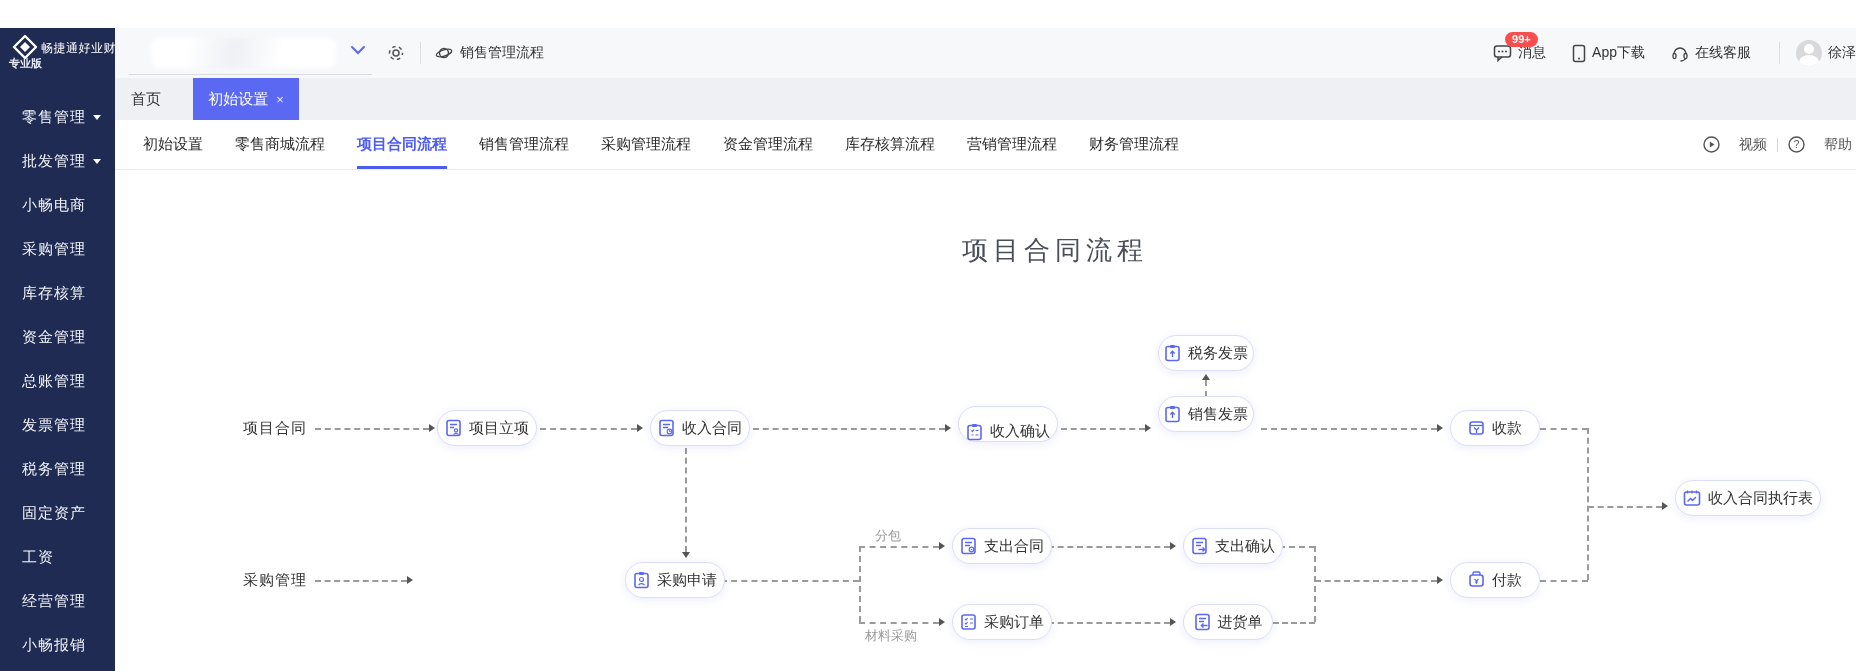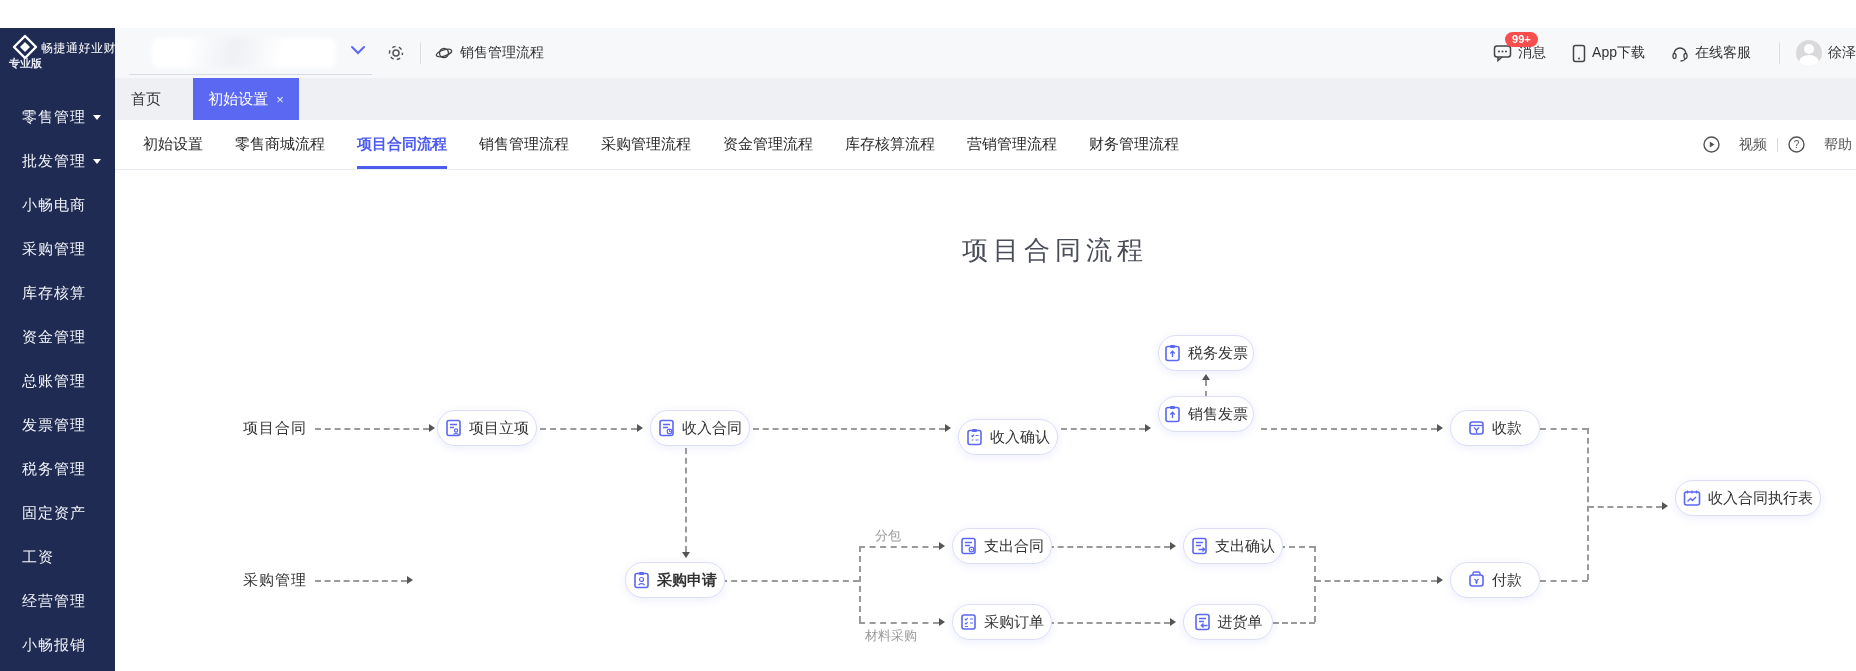--- a/index.html
+++ b/index.html
@@ -275,21 +275,21 @@
   </div>
   <div class="node" style="left:535px;top:290px;width:100px;">
     <svg width="17" height="18" viewBox="0 0 17 18">
         <rect x="2" y="1.5" width="13" height="15" rx="2" fill="none" stroke="#5b68f2" stroke-width="1.6"></rect>
         <path d="M5 5.5 h7 M5 8.5 h5" stroke="#5b68f2" stroke-width="1.4"></path>
         <circle cx="11.5" cy="12.5" r="2.3" fill="none" stroke="#5b68f2" stroke-width="1.2"></circle>
         <path d="M11.5 11.3 v1.3 h1.2" stroke="#5b68f2" stroke-width="1"></path>
       </svg>
     <span>收入合同</span>
   </div>
-  <div class="node" style="left:843px;top:299px;width:100px;">
+  <div class="node" style="left:843px;top:286px;width:100px;align-items:flex-end;">
     <svg width="17" height="18" viewBox="0 0 17 18">
         <rect x="2" y="2.5" width="13" height="14" rx="2" fill="none" stroke="#5b68f2" stroke-width="1.6"></rect>
         <rect x="6" y="1" width="5" height="3" rx="1" fill="#5b68f2"></rect>
         <path d="M5.5 7.5 l1 1 l1.6-2 M9.5 7.5 h3 M5.5 12 h2 M9.5 12 h3" stroke="#5b68f2" stroke-width="1.2" fill="none"></path>
       </svg>
     <span>收入确认</span>
   </div>
   <div class="node" style="left:1043px;top:276px;width:96px;text-align:center;">
     <svg width="17" height="18" viewBox="0 0 17 18">
         <rect x="2" y="2.5" width="13" height="14" rx="2" fill="none" stroke="#5b68f2" stroke-width="1.6"></rect>
@@ -315,21 +315,21 @@
     <span>收款</span>
   </div>
   <div class="node" style="left:1560px;top:360px;width:146px;">
     <svg width="18" height="18" viewBox="0 0 18 18">
         <rect x="1.5" y="3" width="15" height="13" rx="2" fill="none" stroke="#5b68f2" stroke-width="1.6"></rect>
         <path d="M4.5 1.5 v3 M9 1.5 v3 M13.5 1.5 v3" stroke="#5b68f2" stroke-width="1.3"></path>
         <path d="M4.5 12.5 l3-3 l2 2 l3.5-3.5" fill="none" stroke="#5b68f2" stroke-width="1.4"></path>
       </svg>
     <span>收入合同执行表</span>
   </div>
-  <div class="node" style="left:510px;top:442px;width:100px;font-weight:bold;">
+  <div class="node" style="left:510px;top:442px;width:100px;">
     <svg width="17" height="18" viewBox="0 0 17 18">
         <rect x="2" y="2.5" width="13" height="14" rx="2" fill="none" stroke="#5b68f2" stroke-width="1.6"></rect>
         <rect x="6" y="1" width="5" height="3" rx="1" fill="#5b68f2"></rect>
         <circle cx="8.5" cy="8.5" r="2" fill="none" stroke="#5b68f2" stroke-width="1.2"></circle>
         <path d="M5.5 14 q3 -2.6 6 0" fill="none" stroke="#5b68f2" stroke-width="1.2"></path>
       </svg>
     <span>采购申请</span>
   </div>
   <div class="node" style="left:837px;top:408px;width:100px;">
     <svg width="17" height="18" viewBox="0 0 17 18">

